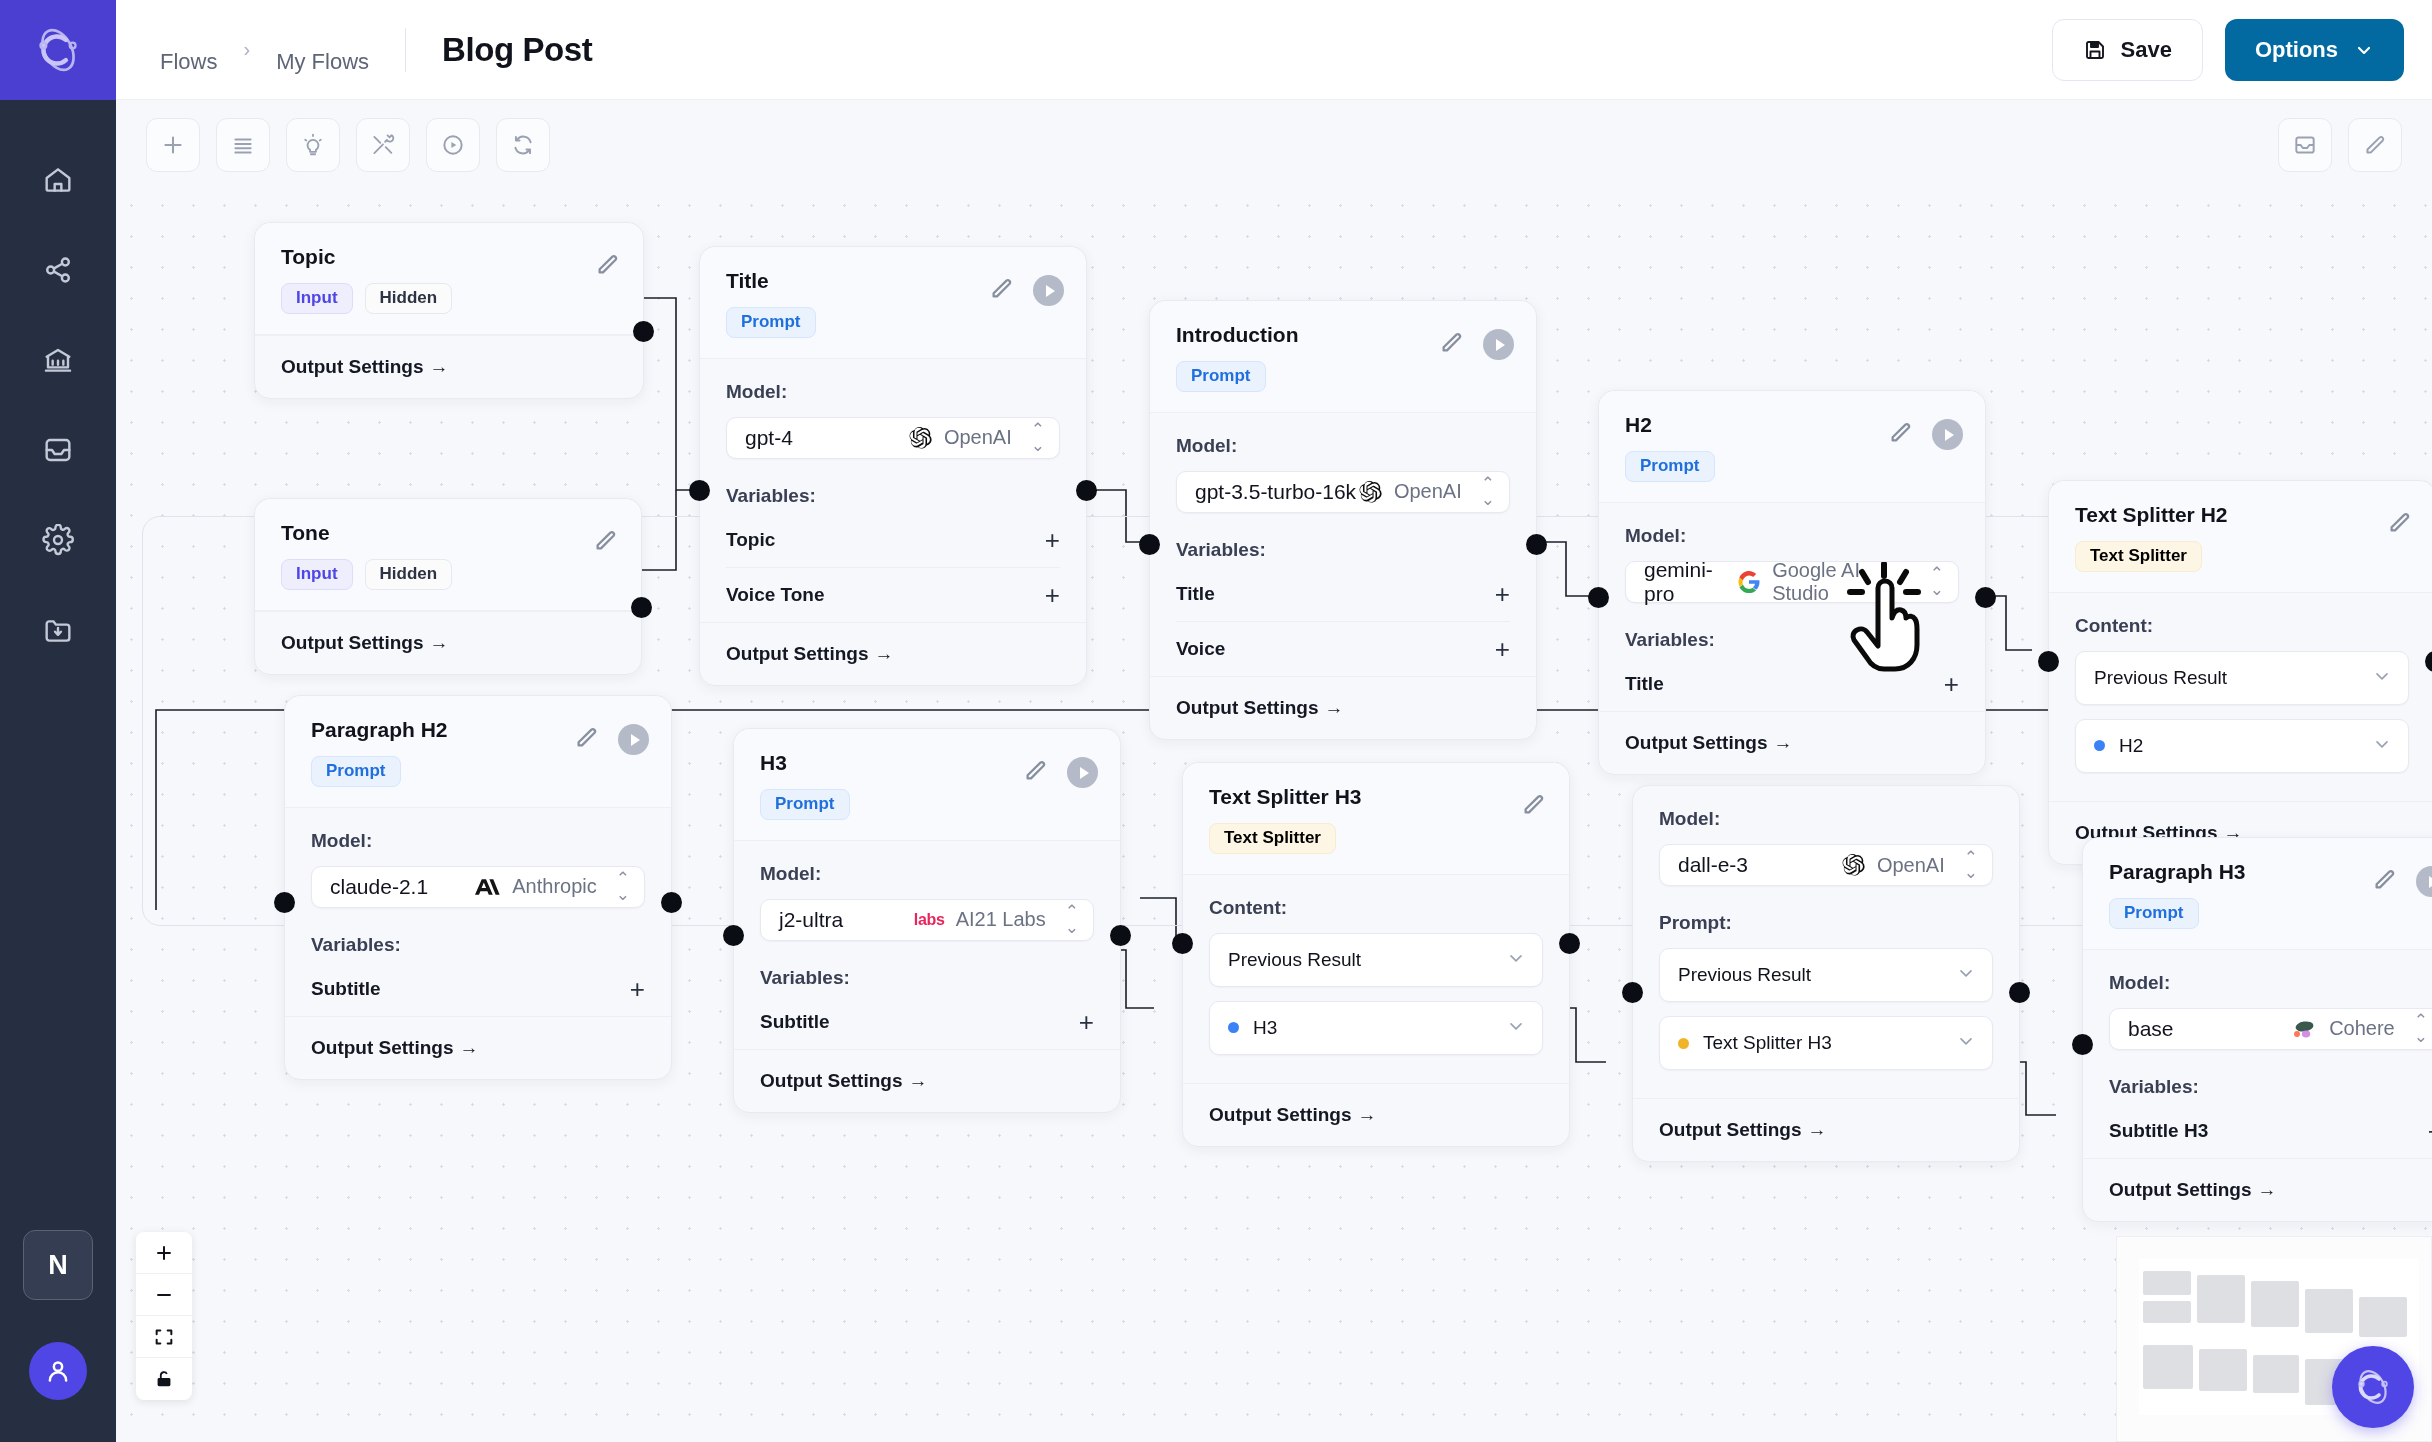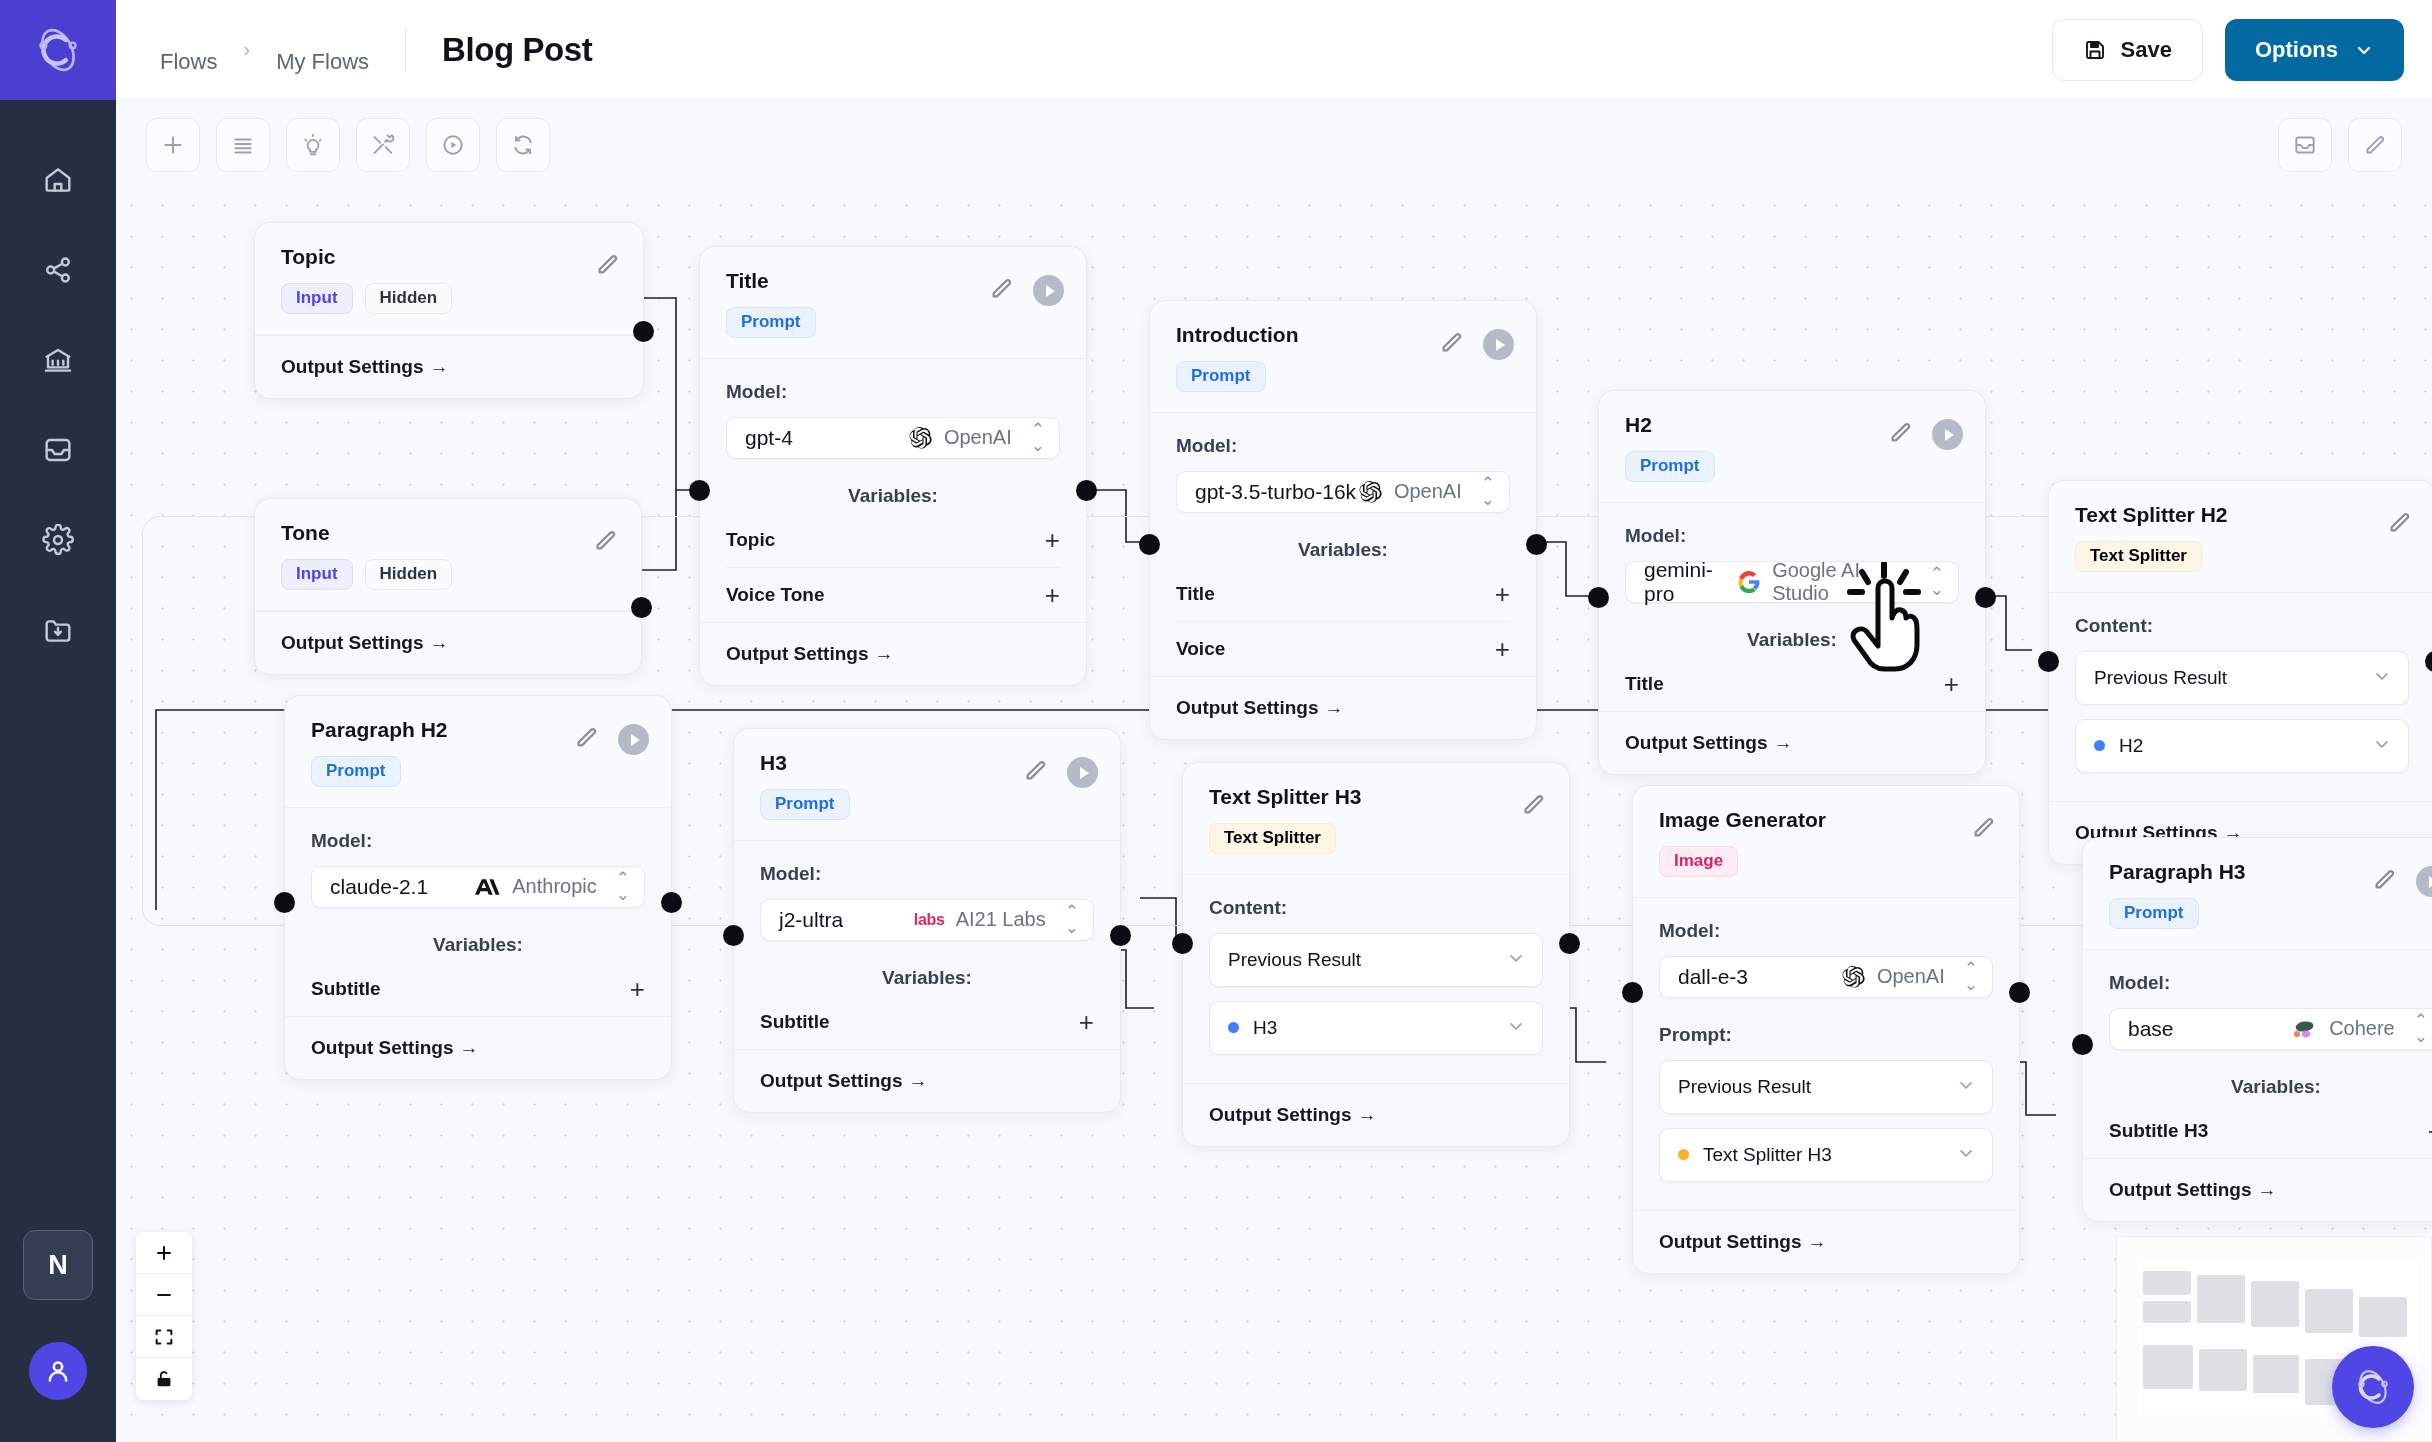--- a/index.html
+++ b/index.html
@@ -148,21 +148,21 @@
 
   .select-box {
     height: 54px; background: #fff; border: 1px solid #e6e9f1; border-radius: 10px;
     display: flex; align-items: center; padding: 0 16px 0 18px; margin-bottom: 14px;
     box-shadow: 0 1px 2px rgba(20,25,45,.04); cursor: pointer;
   }
   .select-val { font-size: 19px; color: #10131c; font-weight: 500; }
   .select-chev { margin-left: auto; color: #9aa1b3; }
   .dot { width: 11px; height: 11px; border-radius: 50%; margin-right: 14px; }
 
-  .vars-title { font-size: 19px; color: #3a4054; font-weight: 600; margin: 26px 0 6px; text-align: center; }
+  .vars-title { font-size: 19px; color: #3a4054; font-weight: 600; margin: 26px 0 6px; }
   .var-row {
     display: flex; align-items: center; justify-content: space-between;
     padding: 16px 0; border-bottom: 1px solid #eceef4;
     font-size: 19px; color: #141823; font-weight: 600;
   }
   .var-row:last-of-type { border-bottom: none; }
   .var-plus { color: #2a3040; font-size: 26px; line-height: 0.7; font-weight: 400; cursor: pointer; }
 
   .node-foot {
     border-top: 1px solid #edeff5; padding: 20px 26px;
@@ -721,33 +721,20 @@
         <div style="height:14px"></div>
       </div>
       <div class="node-foot">
         <span>Output Settings</span><span class="arr">→</span>
       </div>
       <div class="port" style="left:-11px; top:170px;"></div>
       <div class="port" style="right:-11px; top:170px;"></div>
     </div>
 
     <div class="node" style="left:1516px; top:595px; width:388px;">
-      <div class="node-head">
-        <div class="node-title">Image Generator</div>
-        <div class="badge-row">
-          <span class="badge image">Image</span>
-        </div>
-        <div class="head-actions">
-          <span class="ico-edit">
-            <svg width="27" height="27" viewBox="0 0 24 24" fill="none" stroke="#878e9e" stroke-width="2" stroke-linejoin="round">
-                <path d="M5 19h3L19.2 7.8a2 2 0 0 0-2.8-2.8L5 16.2z"></path>
-              </svg>
-          </span>
-        </div>
-      </div>
       <div class="node-body">
         <div class="field-label">Model:</div>
         <div class="model-input">
           <span class="model-name">dall-e-3</span>
           <span class="provider">
             <svg width="26" height="26" viewBox="0 0 24 24">
               <path fill="#0d0d0d" d="M21.2 10a5.4 5.4 0 0 0-.46-4.4 5.4 5.4 0 0 0-5.83-2.6A5.4 5.4 0 0 0 6.8 4.6a5.4 5.4 0 0 0-3.6 2.6 5.4 5.4 0 0 0 .66 6.36 5.4 5.4 0 0 0 .46 4.42 5.4 5.4 0 0 0 5.83 2.6 5.4 5.4 0 0 0 8.1-1.6 5.4 5.4 0 0 0 3.6-2.6A5.4 5.4 0 0 0 21.2 10zm-8.1 11.3a4 4 0 0 1-2.57-.93l.13-.07 4.27-2.47a.7.7 0 0 0 .35-.6v-6.03l1.8 1.05v4.98a4.03 4.03 0 0 1-3.98 4.07zM4.5 17.2a4 4 0 0 1-.48-2.7l.13.08 4.27 2.47a.7.7 0 0 0 .7 0l5.22-3.01v2.08l-4.33 2.5a4.03 4.03 0 0 1-5.5-1.42zM3.4 8.1a4 4 0 0 1 2.1-1.76v5.07a.7.7 0 0 0 .35.6l5.2 3-1.8 1.04-4.32-2.49A4.03 4.03 0 0 1 3.4 8.1zm14.84 3.45-5.22-3.04 1.8-1.04 4.32 2.5a4.02 4.02 0 0 1-.62 7.26v-5.07a.7.7 0 0 0-.28-.6zm1.79-2.7-.13-.08-4.26-2.5a.7.7 0 0 0-.7 0L9.7 9.3V7.2l4.33-2.5a4.02 4.02 0 0 1 5.98 4.17zM8.72 12.55l-1.8-1.04V6.53a4.02 4.02 0 0 1 6.6-3.09l-.13.08-4.27 2.46a.7.7 0 0 0-.35.6zm.98-2.1 2.33-1.35 2.33 1.34v2.7l-2.33 1.34-2.33-1.35z"></path>
             </svg>
             <span class="provider-name">OpenAI</span>
             <span class="chev-updown">⌃<br>⌄</span>

